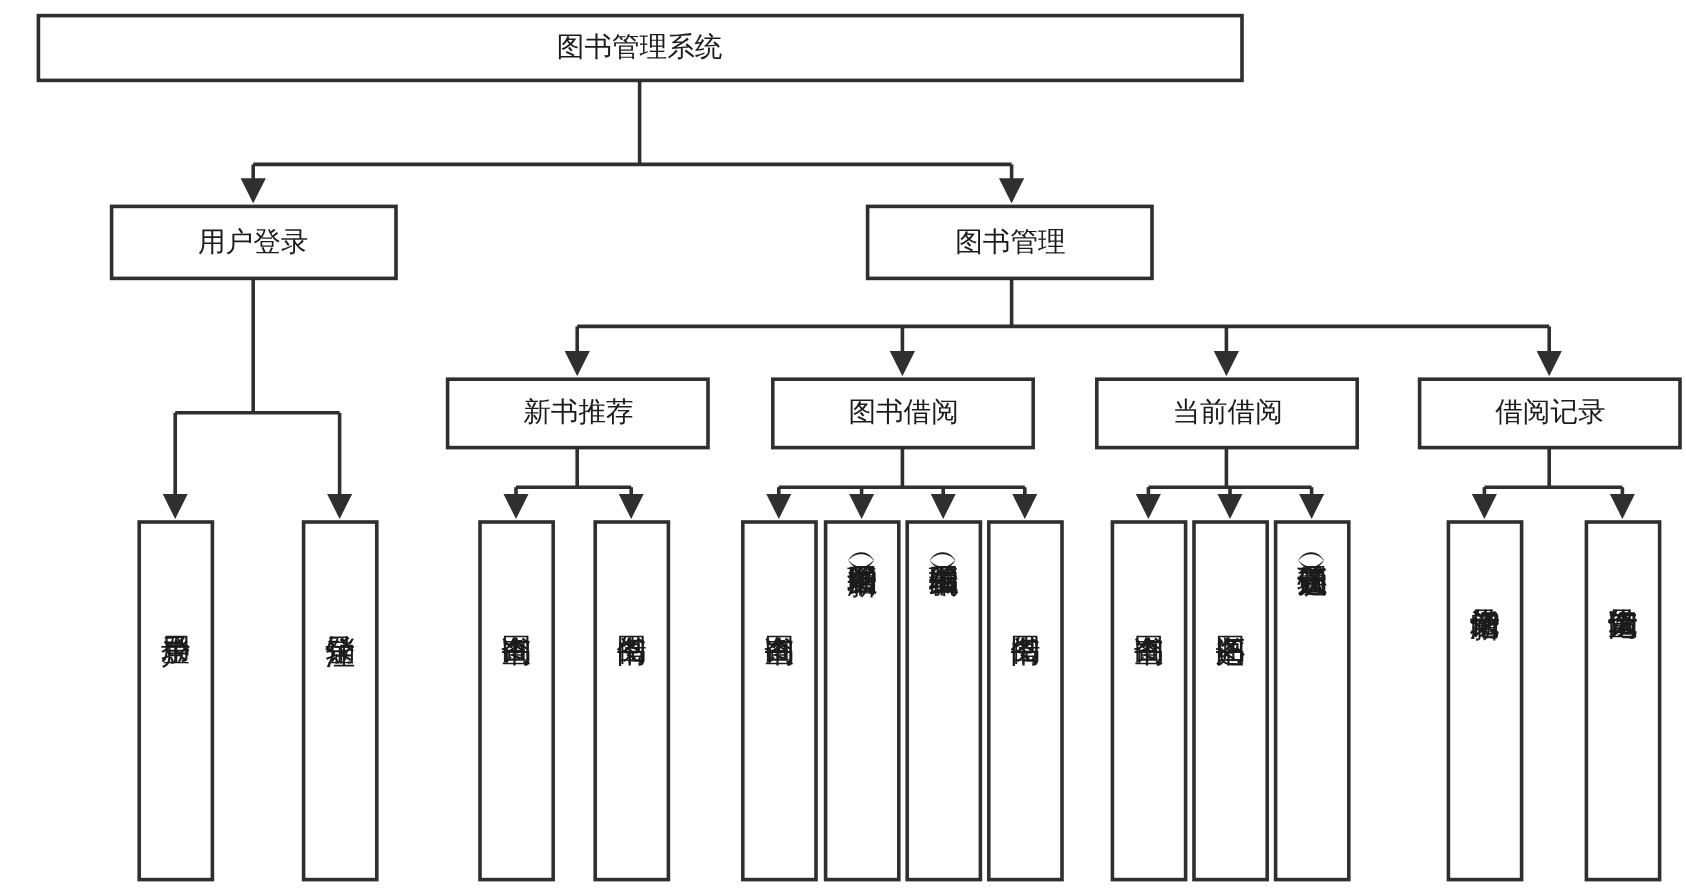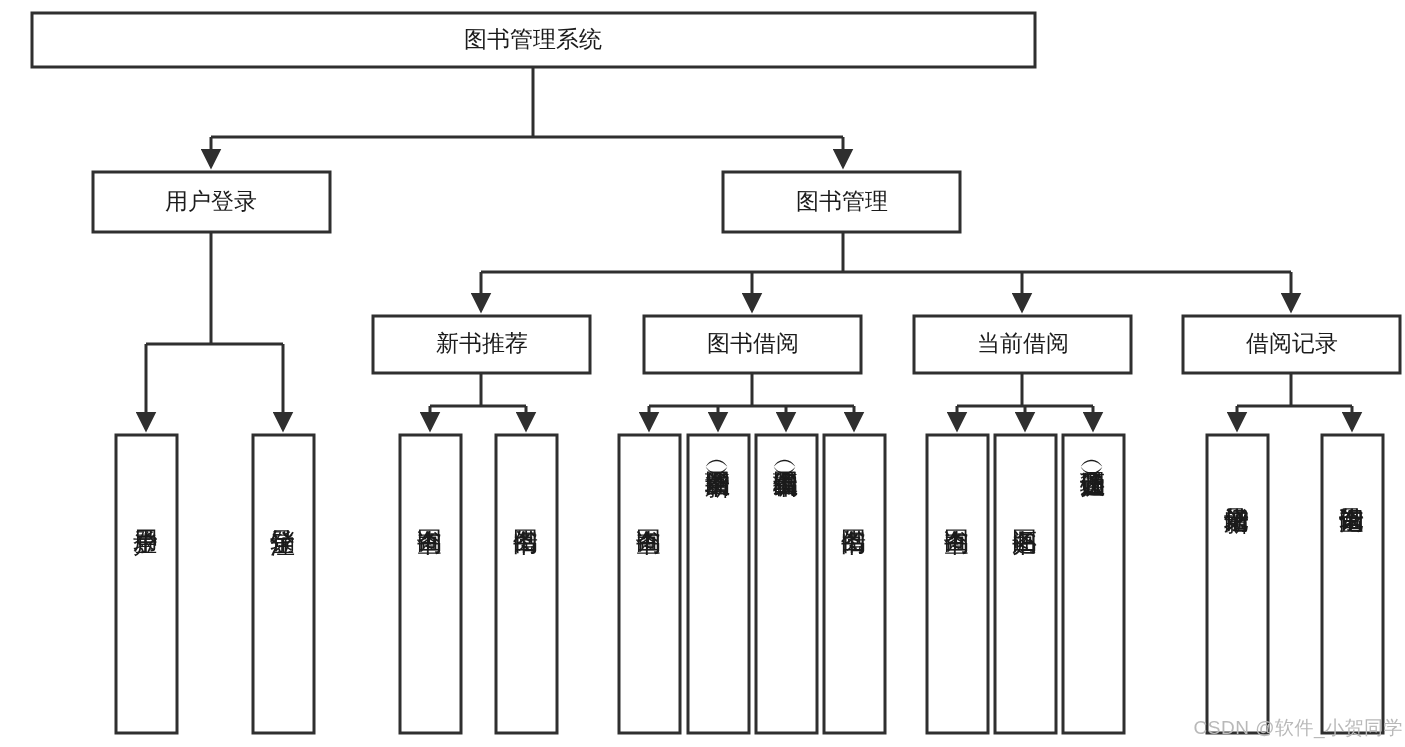--- a/index.html
+++ b/index.html
@@ -222,14 +222,13 @@
       <text class="node-label-vertical" x="1225" y="488" writing-mode="tb" glyph-orientation-vertical="0">新增借阅记录</text>
     </g>
 
     <g>
       <rect class="node-rect-thin" x="1310" y="435" width="61" height="298"></rect>
       <text class="node-label-vertical" x="1340" y="488" writing-mode="tb" glyph-orientation-vertical="0">查询借阅记录</text>
     </g>
 
   </svg>
 
-  <div class="watermark">CSDN @软件_小贺同学</div>
 </div>
 
 </body></html>

